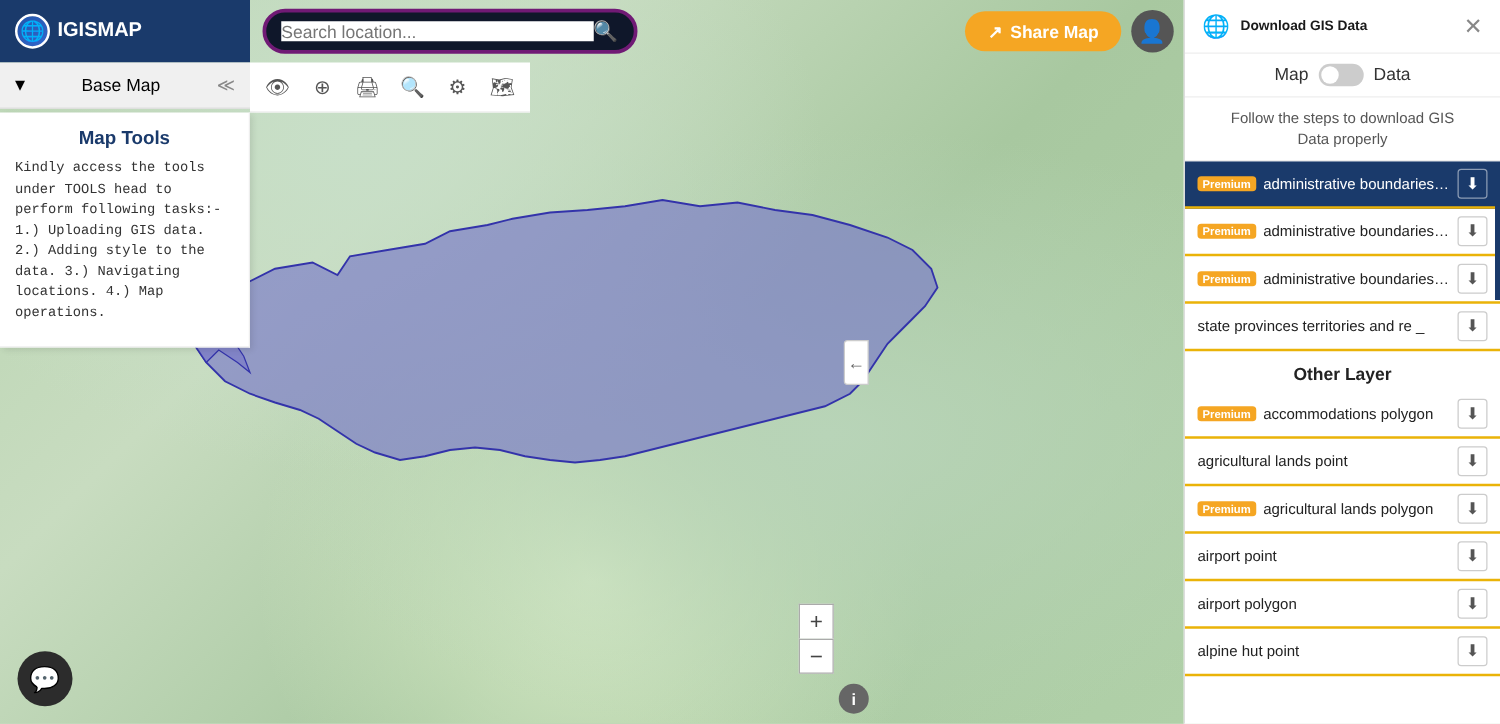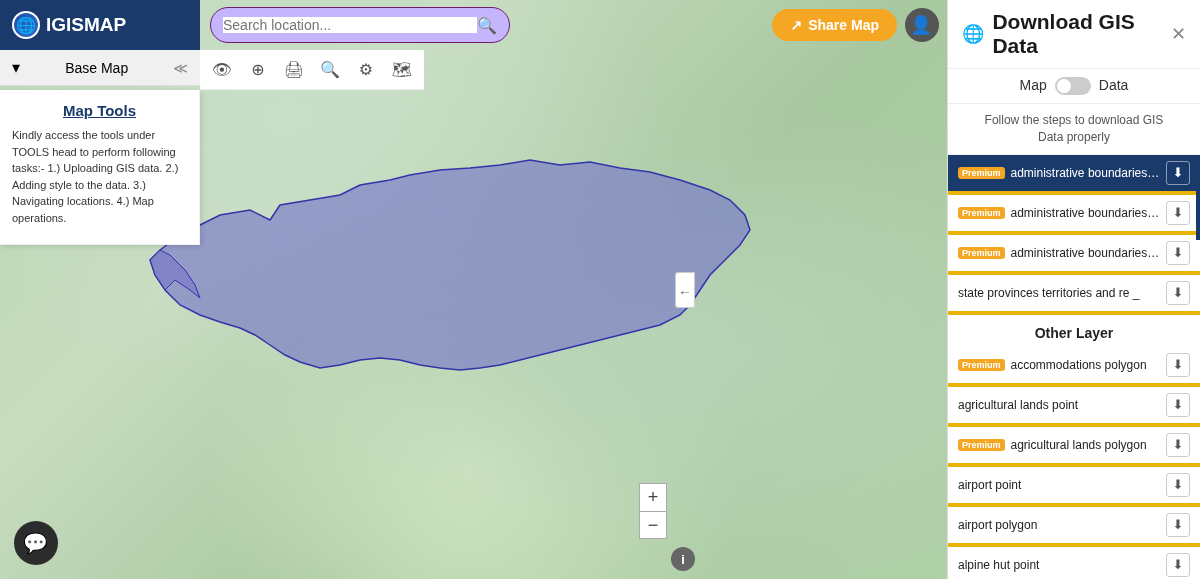--- a/index.html
+++ b/index.html
@@ -54,34 +54,34 @@
       border: 2px solid #fff;
       background: linear-gradient(135deg, #2255aa, #3366cc);
       margin-right: 6px;
       display: flex; align-items: center; justify-content: center;
       color: white; font-size: 16px;
     }
 
     .logo-text {
       color: white;
       font-weight: bold;
-      font-size: 19px;
+      font-size: 16px;
     }
 
     .search-bar {
-      background: #c4b5fd;
+      background: #0f172a;
       border-radius: 20px;
       height: 36px;
       width: 300px;
       margin-left: 10px;
       display: flex;
       align-items: center;
       padding: 0 12px;
       pointer-events: all;
-      border: 1px solid #701a75;
+      border: 3px solid #701a75;
     }
 
     .search-bar input {
       border: none;
       outline: none;
       flex: 1;
       font-size: 14px;
     }
 
     .search-icon-btn {
@@ -173,28 +173,28 @@
       border-bottom: 1px solid #eee;
       box-shadow: 2px 2px 5px rgba(0,0,0,0.1);
     }
 
     .map-tools-title {
       font-weight: bold;
       font-size: 15px;
       text-align: center;
       margin-bottom: 8px;
       color: #1a3a6b;
-      text-decoration: underline;
     }
 
     .map-tools-desc {
       font-size: 11px;
       color: #333;
       line-height: 1.5;
       margin-bottom: 6px;
+      font-family: Liberation Mono, monospace;
     }
 
     .tools-btn {
       display: block;
       width: 100%;
       padding: 8px;
       border: 1px solid #aaa;
       background: #f8f8f8;
       cursor: pointer;
       font-size: 13px;
@@ -309,21 +309,21 @@
       align-items: center;
       gap: 8px;
     }
 
     .sidebar-globe {
       font-size: 18px;
       color: #1a3a6b;
     }
 
     .sidebar-title {
-      font-size: 21px;
+      font-size: 11px;
       font-weight: bold;
       color: #1a1a1a;
     }
 
     .sidebar-close {
       font-size: 18px;
       color: #888;
       cursor: pointer;
       line-height: 1;
     }
@@ -395,21 +395,21 @@
       color: #222;
       padding: 10px 8px 6px;
     }
 
     
     .layer-item {
       display: flex;
       align-items: center;
       padding: 6px 10px;
       cursor: pointer;
-      border-bottom: 4px solid #eab308;
+      border-bottom: 2px solid #eab308;
       gap: 6px;
     }
 
     .layer-item.selected {
       background: #1a3a6b;
       color: white;
     }
 
     .layer-item.selected .layer-name { color: white; }
     .layer-item.selected .premium-badge { background: #f5a623; }

